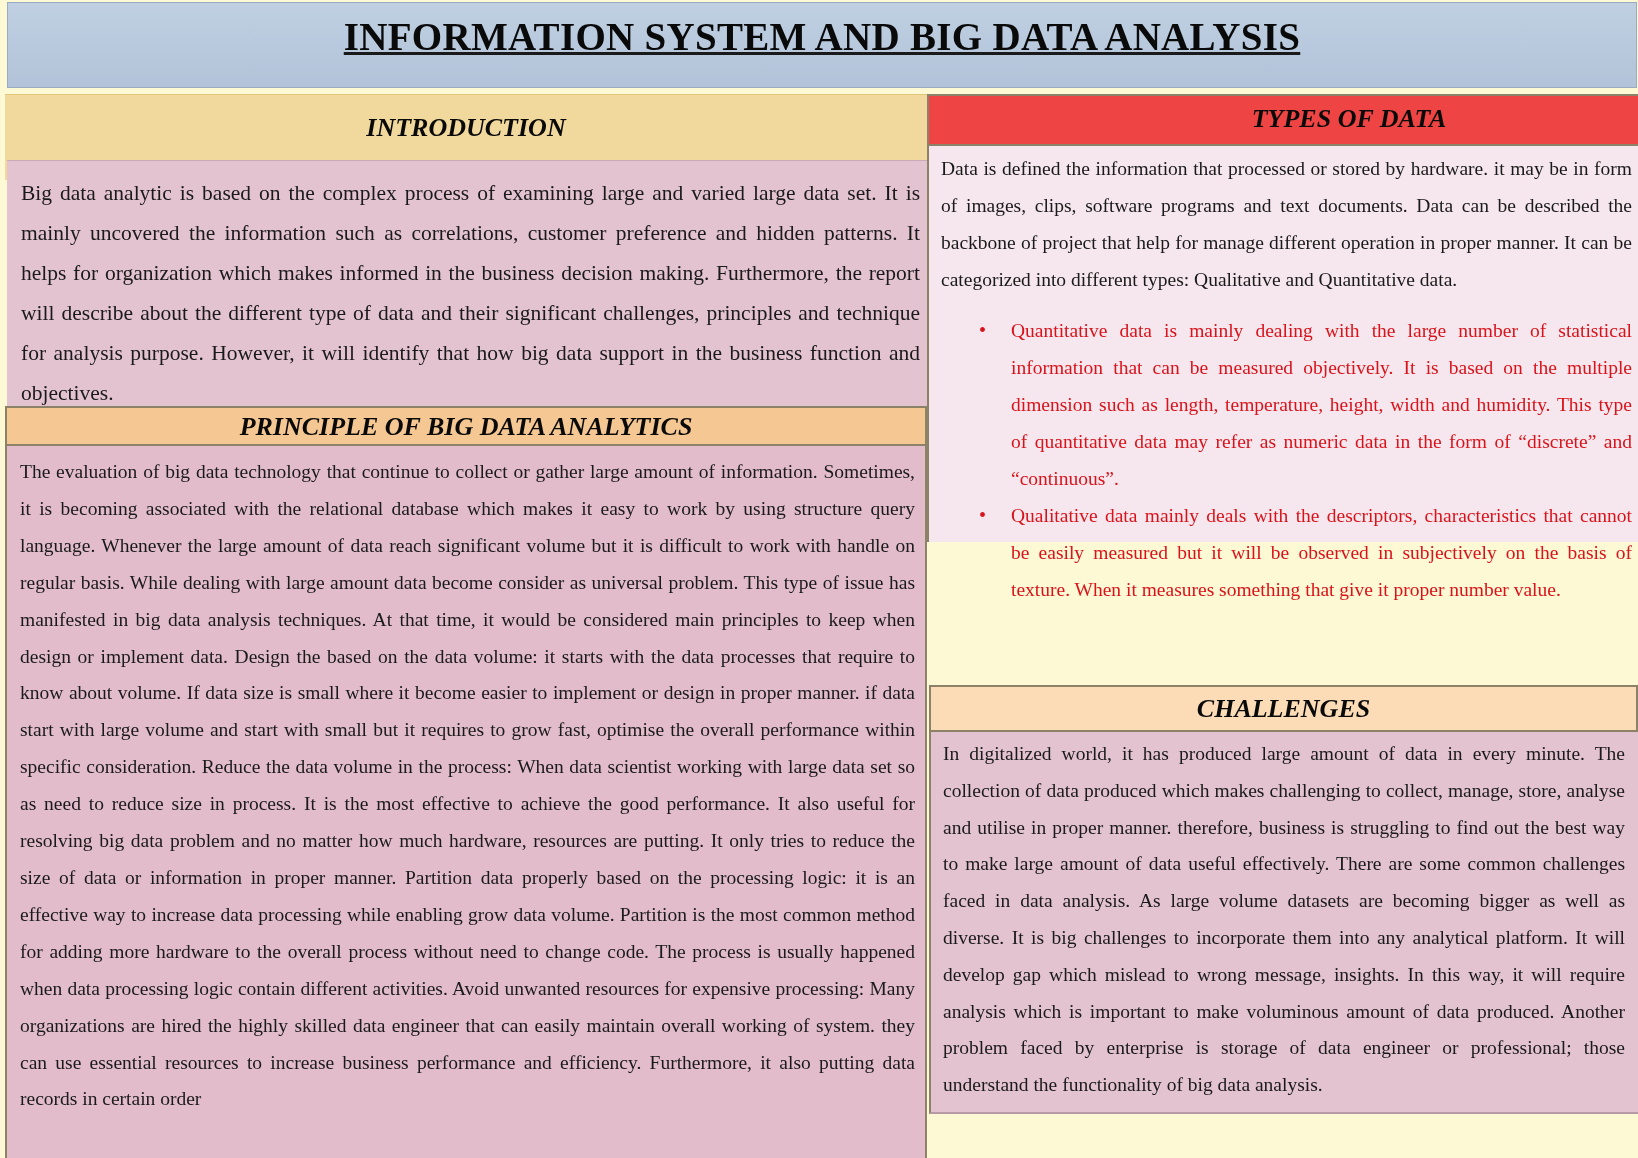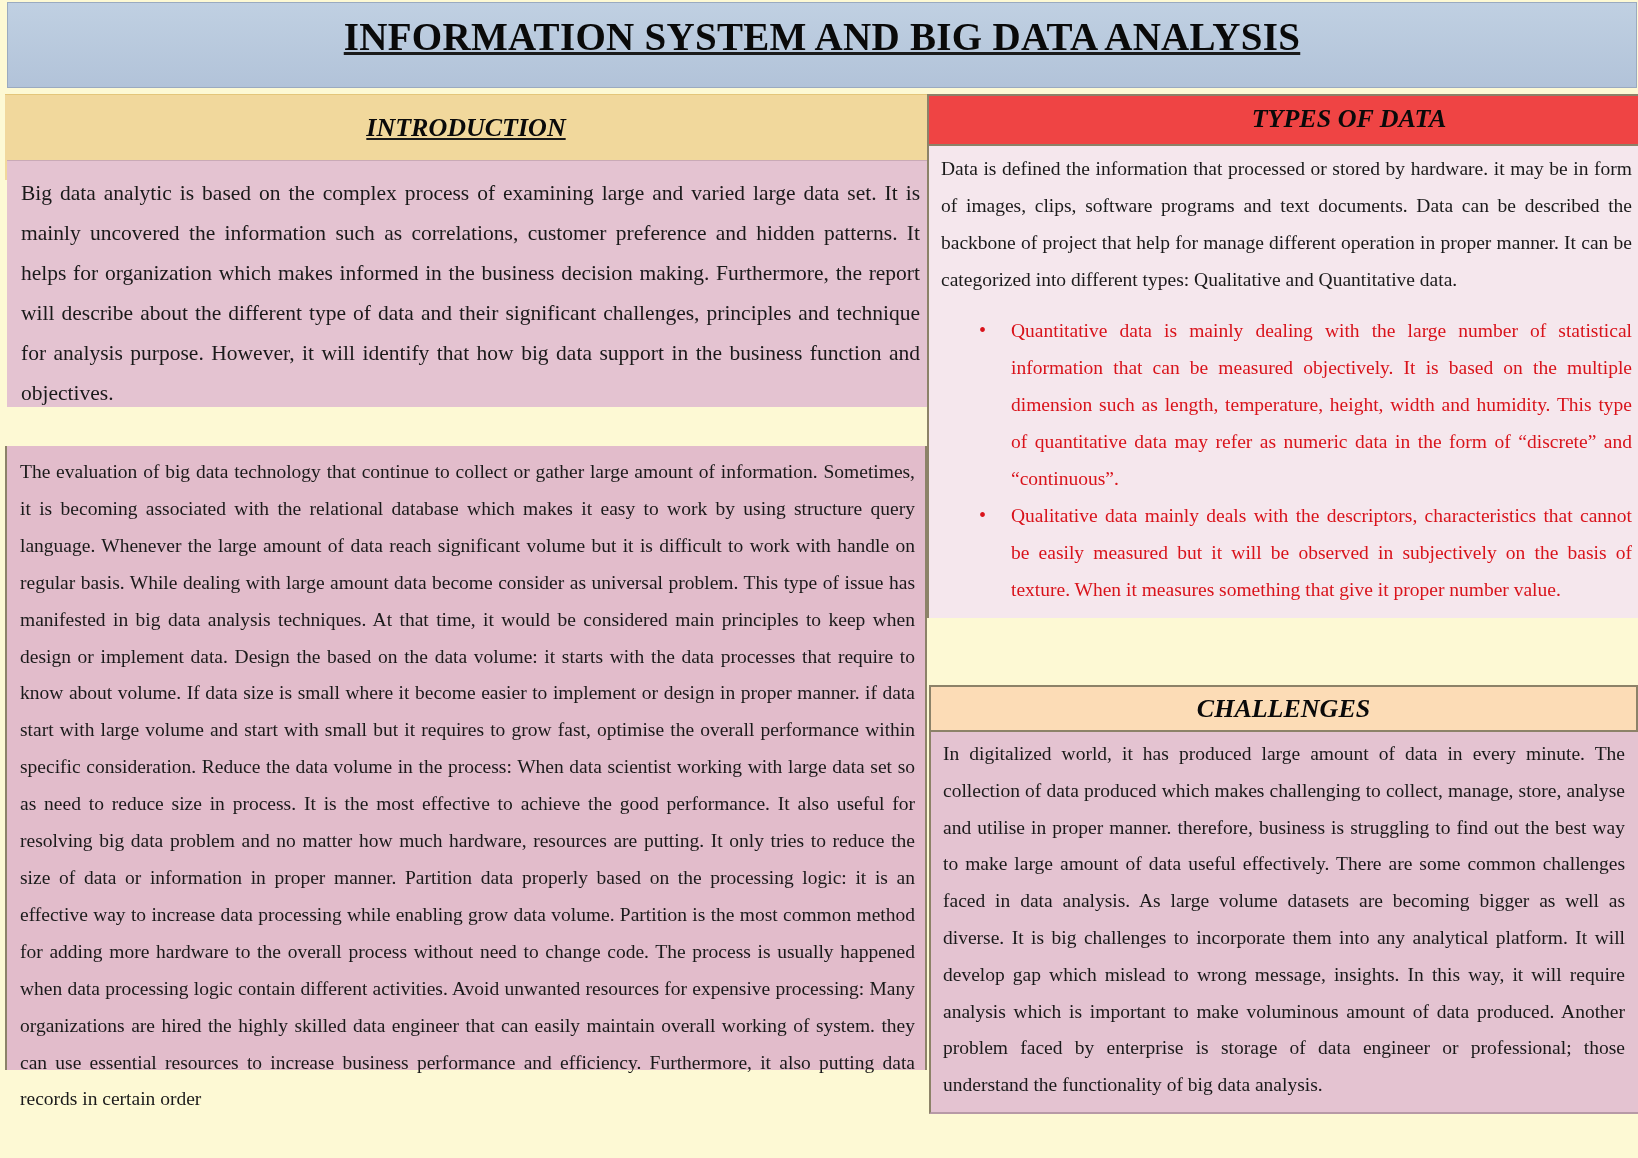--- a/index.html
+++ b/index.html
@@ -23,21 +23,20 @@
       font-weight: bold; font-size: 39px; letter-spacing: 0.3px;
       margin-top: 11px; color: #0a0a0a;
     }
 
     
     .intro-head {
       position: absolute; left: 5px; top: 94px; width: 922px; height: 86px;
       background: #f1d89c;
       border-top: 1px solid #e4c67a;
       text-align: center;
-      text-decoration: underline;
     }
     .sec-title {
       font-family: "Liberation Serif", serif;
       font-style: italic; font-weight: bold; color: #0a0a0a;
     }
     .intro-head .sec-title { font-size: 26px; line-height: 66px; }
 
     .intro-body {
       position: absolute; left: 7px; top: 160px; width: 920px; height: 247px;
       background: #e4c3d1;
@@ -48,38 +47,38 @@
 
     .principle-head {
       position: absolute; left: 5px; top: 406px; width: 922px; height: 40px;
       background: #f5c792;
       border: 2px solid #8c8268;
       text-align: center;
     }
     .principle-head .sec-title { font-size: 26px; line-height: 38px; }
 
     .principle-body {
-      position: absolute; left: 5px; top: 446px; width: 922px; height: 624px;
+      position: absolute; left: 5px; top: 446px; width: 922px; height: 712px;
       background: #e2bccb;
       border-left: 2px solid #8c8268; border-right: 2px solid #8c8268;
       padding: 8px 10px 0 13px;
       font-size: 19.5px; line-height: 36.9px; text-align: justify; font-family: Liberation Serif, serif;
     }
 
     
     .types-head {
       position: absolute; left: 927px; top: 94px; width: 844px; height: 52px;
       background: #ef4444;
       border: 2px solid #8c8268;
       text-align: center;
     }
     .types-head .sec-title { font-size: 26px; line-height: 46px; }
 
     .types-body {
-      position: absolute; left: 927px; top: 146px; width: 711px; height: 472px;
+      position: absolute; left: 927px; top: 146px; width: 711px; height: 396px;
       background: #f5e7ed;
       border-left: 2px solid #8c8268;
       padding: 4px 6px 0 12px;
       font-size: 19.5px; line-height: 37px; text-align: justify;
     }
     .types-body .intro-para { margin-bottom: 14px; }
     .types-body ul { list-style: none; padding-left: 0; }
     .types-body li {
       position: relative; padding-left: 70px; color: #d9131b;
     }
@@ -112,20 +111,23 @@
     <h1>INFORMATION SYSTEM AND BIG DATA ANALYSIS</h1>
   </header>
 
   <div class="intro-head">
     <div class="sec-title">INTRODUCTION</div>
   </div>
   <div class="intro-body">
     <p>Big data analytic is based on the complex process of examining large and varied large data set. It is mainly uncovered the information such as correlations, customer preference and hidden patterns. It helps for organization which makes informed in the business decision making. Furthermore, the report will describe about the different type of data and their significant challenges, principles and technique for analysis purpose. However, it will identify that how big data support in the business function and objectives.</p>
   </div>
 
+  <div class="principle-head">
+    <div class="sec-title">PRINCIPLE OF BIG DATA ANALYTICS</div>
+  </div>
   <div class="principle-body">
     <p>The evaluation of big data technology that continue to collect or gather large amount of information. Sometimes, it is becoming associated with the relational database which makes it easy to work by using structure query language. Whenever the large amount of data reach significant volume but it is difficult to work with handle on regular basis. While dealing with large amount data become consider as universal problem. This type of issue has manifested in big data analysis techniques. At that time, it would be considered main principles to keep when design or implement data. Design the based on the data volume: it starts with the data processes that require to know about volume. If data size is small where it become easier to implement or design in proper manner. if data start with large volume and start with small but it requires to grow fast, optimise the overall performance within specific consideration. Reduce the data volume in the process: When data scientist working with large data set so as need to reduce size in process. It is the most effective to achieve the good performance. It also useful for resolving big data problem and no matter how much hardware, resources are putting. It only tries to reduce the size of data or information in proper manner. Partition data properly based on the processing logic: it is an effective way to increase data processing while enabling grow data volume. Partition is the most common method for adding more hardware to the overall process without need to change code. The process is usually happened when data processing logic contain different activities. Avoid unwanted resources for expensive processing: Many organizations are hired the highly skilled data engineer that can easily maintain overall working of system. they can use essential resources to increase business performance and efficiency. Furthermore, it also putting data records in certain order</p>
   </div>
 
   <div class="types-head">
     <div class="sec-title">TYPES OF DATA</div>
   </div>
   <div class="types-body">
     <p class="intro-para">Data is defined the information that processed or stored by hardware. it may be in form of images, clips, software programs and text documents. Data can be described the backbone of project that help for manage different operation in proper manner. It can be categorized into different types: Qualitative and Quantitative data.</p>
     <ul>

